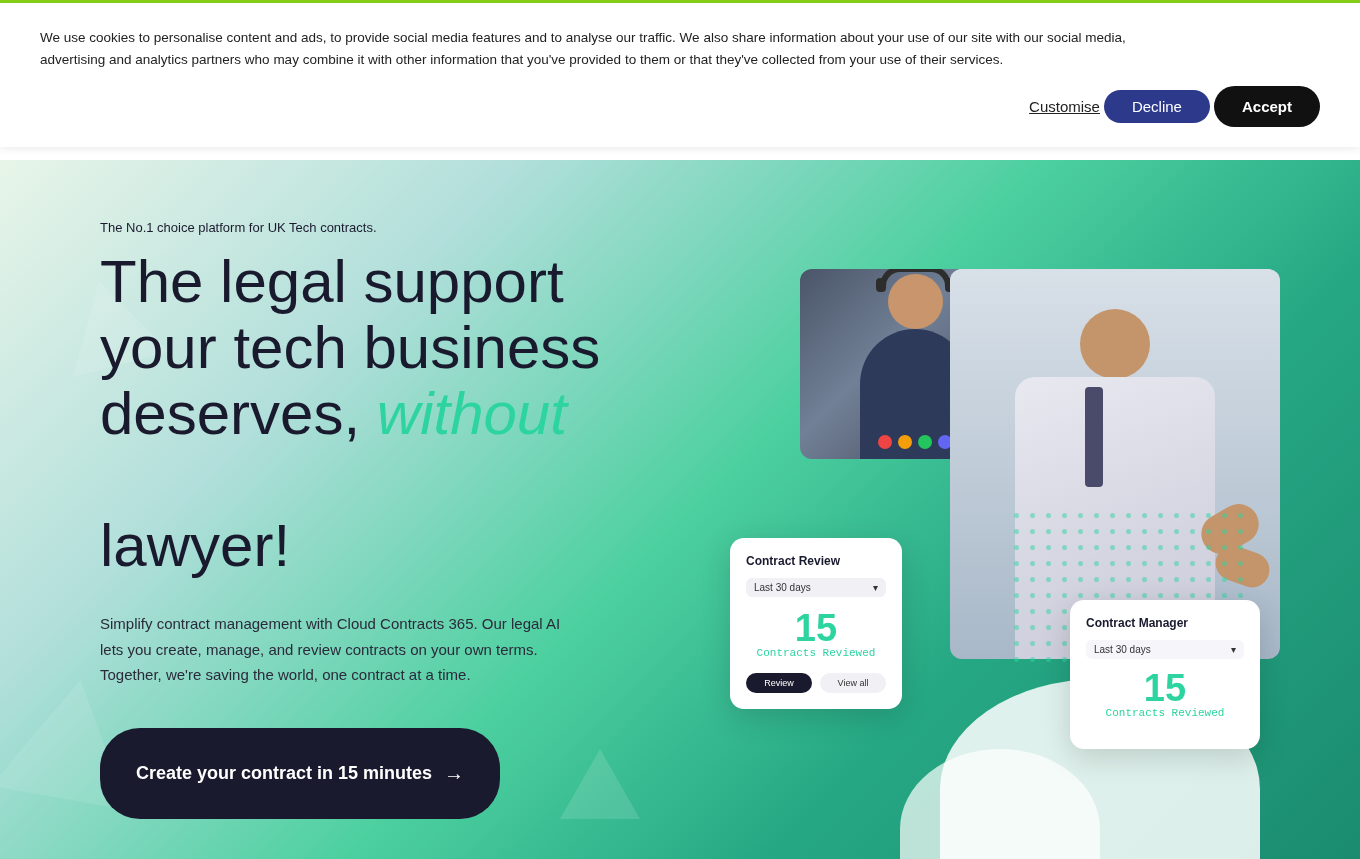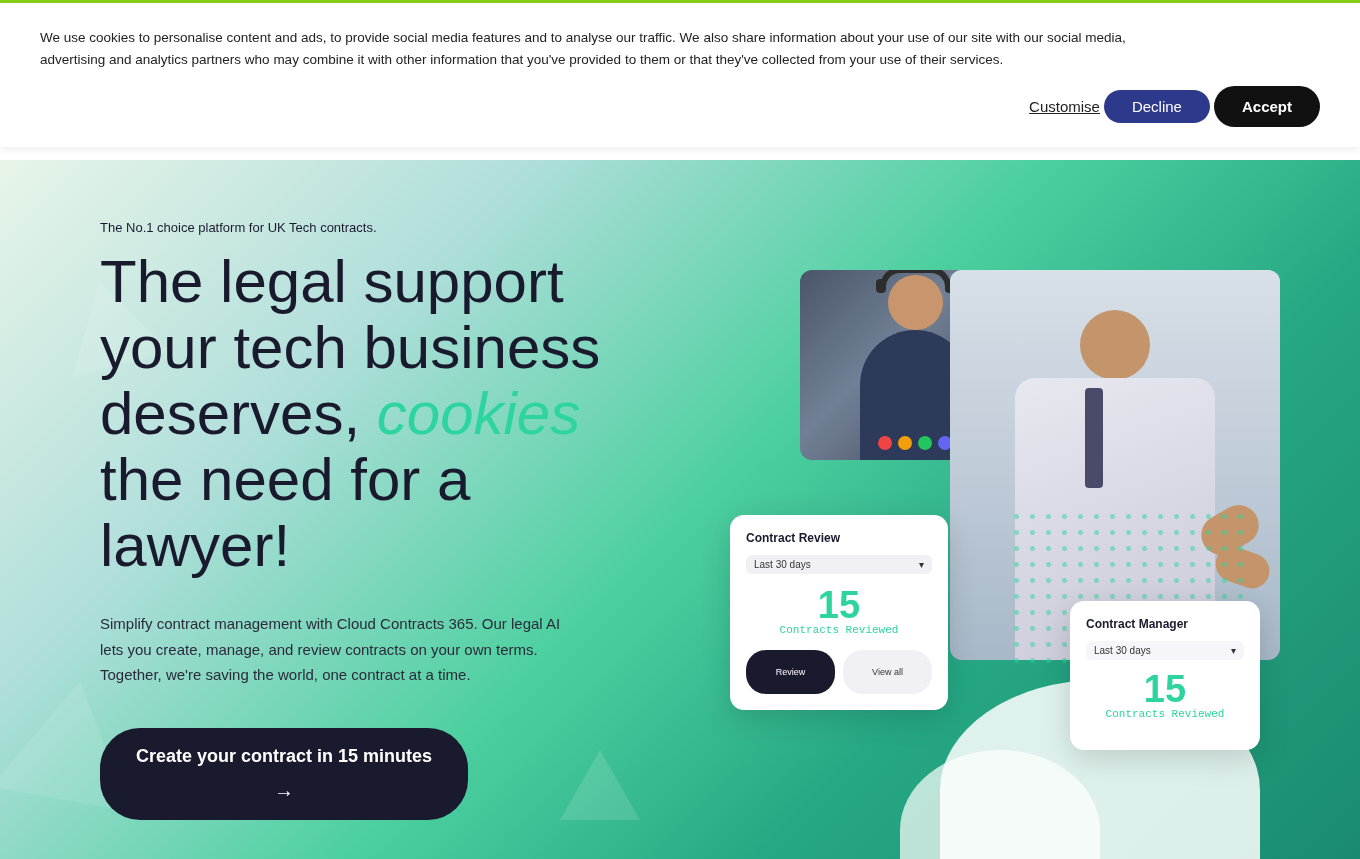--- a/index.html
+++ b/index.html
@@ -167,26 +167,25 @@
     }
 
     .hero-cta {
       display: inline-flex;
       align-items: center;
       gap: 12px;
       background: #1a1a2e;
       color: #fff;
       border: none;
       border-radius: 40px;
-      padding: 18px 36px;
+      padding: 34px 36px;
       font-size: 18px;
       font-weight: 600;
       cursor: pointer;
       text-decoration: none;
-      flex-direction: column;
     }
 
     .hero-cta .arrow {
       font-size: 20px;
     }
 
     
     .hero-right {
       flex: 1;
       position: relative;
@@ -230,21 +229,21 @@
       width: 14px;
       height: 14px;
       border-radius: 50%;
     }
 
     
     .card-contract-review {
       position: absolute;
       left: 10px;
       bottom: 60px;
-      width: 218px;
+      width: 172px;
       background: #fff;
       border-radius: 14px;
       padding: 16px;
       box-shadow: 0 8px 30px rgba(0,0,0,0.15);
       z-index: 20;
     }
 
     .card-title {
       font-size: 12px;
       font-weight: 700;
@@ -298,21 +297,21 @@
       cursor: pointer;
       text-align: center;
     }
 
     .card-btn-view {
       flex: 1;
       background: #f0f0f5;
       color: #333;
       border: none;
       border-radius: 20px;
-      padding: 17px 8px;
+      padding: 5px 8px;
       font-size: 9px;
       cursor: pointer;
       text-align: center;
     }
 
     
     .card-contract-manager {
       position: absolute;
       right: 20px;
       bottom: 20px;
@@ -379,22 +378,22 @@
   <div class="hero-bg-wave2"></div>
 
   <div class="hero-content">
 
     <div class="hero-left">
       <p class="hero-subtitle">The No.1 choice platform for UK Tech contracts.</p>
 
       <h1 class="hero-title">
         <span>The legal support</span><br>
         <span>your tech business</span><br>
-        <span>deserves, </span><span class="highlight">cookies</span><br>
-        <span>the need for a</span><br>
+        <span>deserves, </span><span class="highlight">without</span><br>
+        <br>
         <span>lawyer!</span>
       </h1>
 
       <p class="hero-description">Simplify contract management with Cloud Contracts 365. Our legal AI lets you create, manage, and review contracts on your own terms. Together, we're saving the world, one contract at a time.</p>
 
       <a class="hero-cta" href="#">
         <span>Create your contract in 15 minutes</span>
         <span class="arrow">→</span>
       </a>
     </div>

